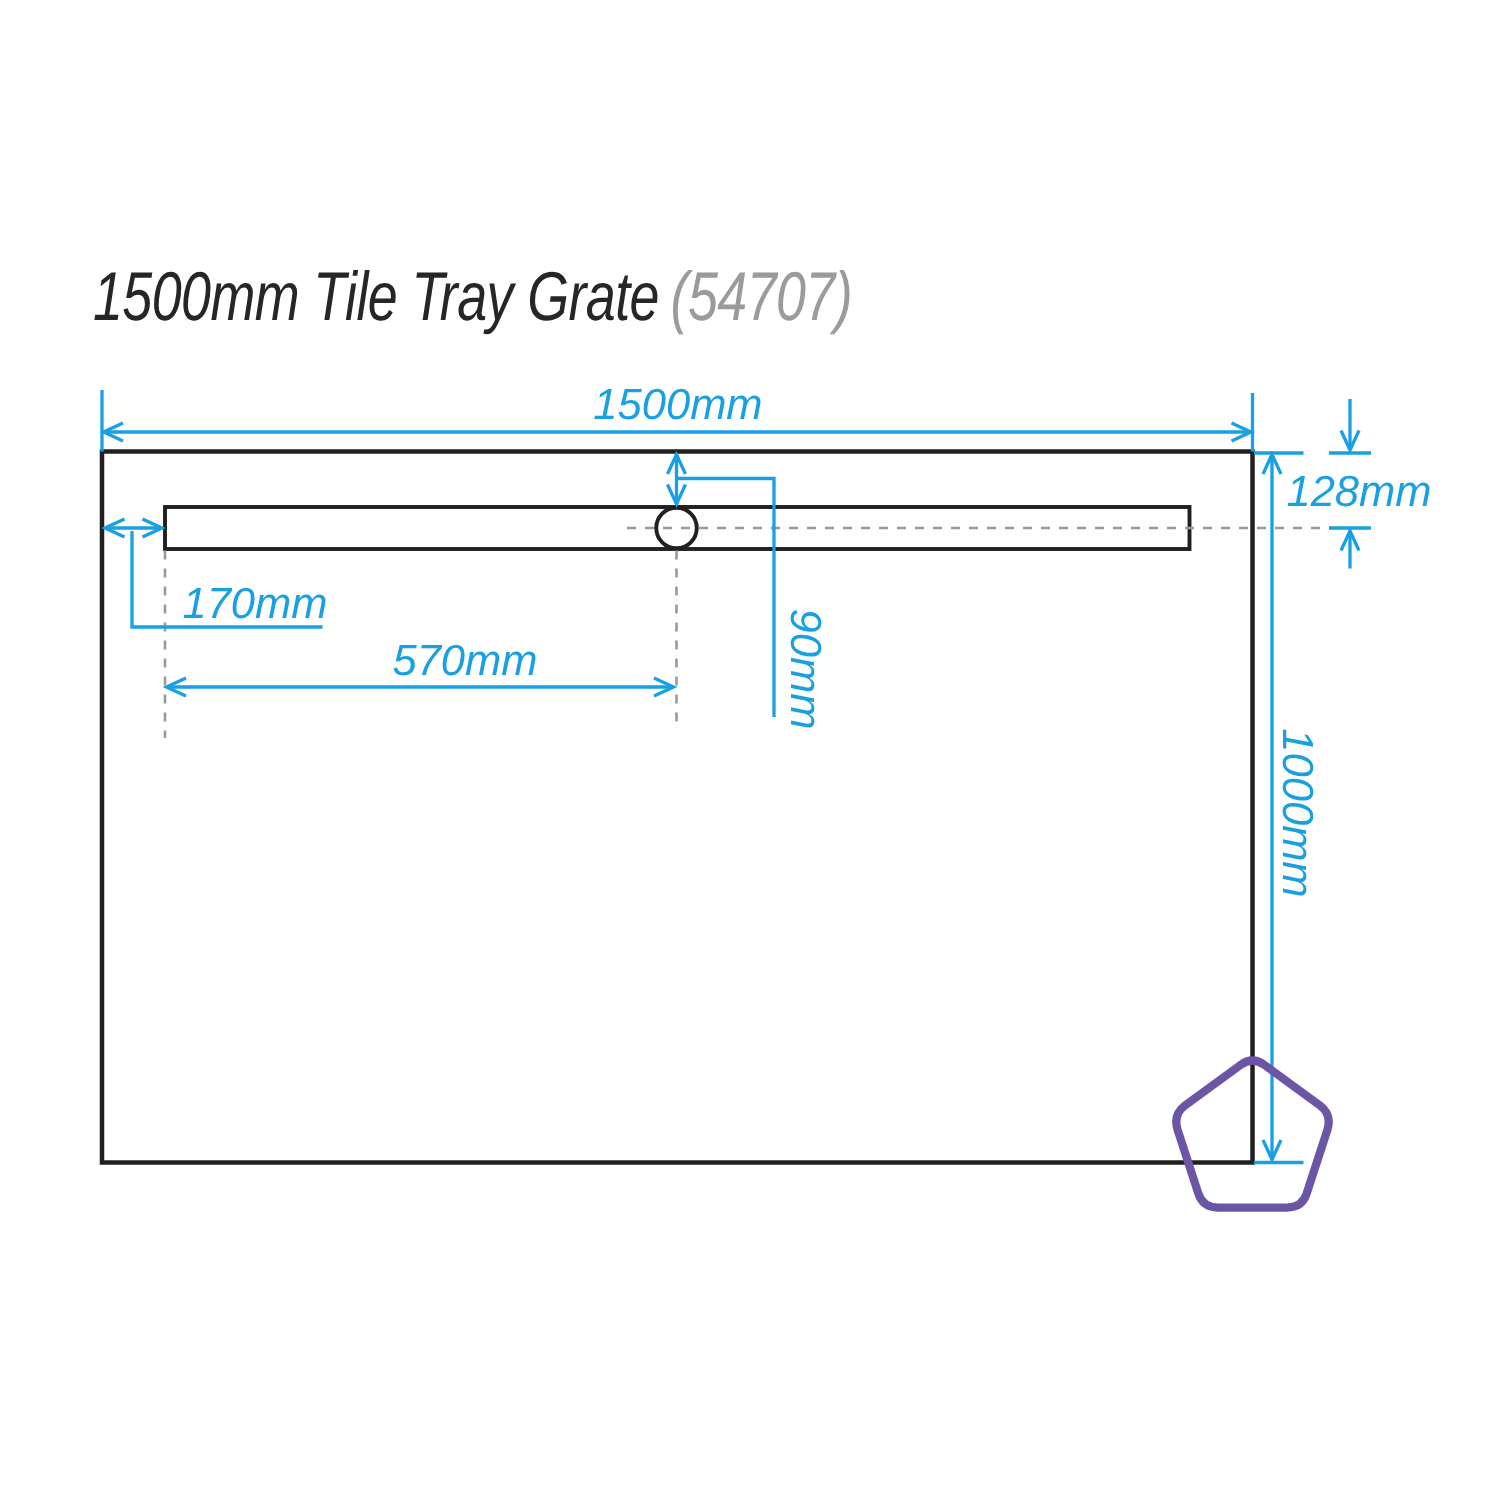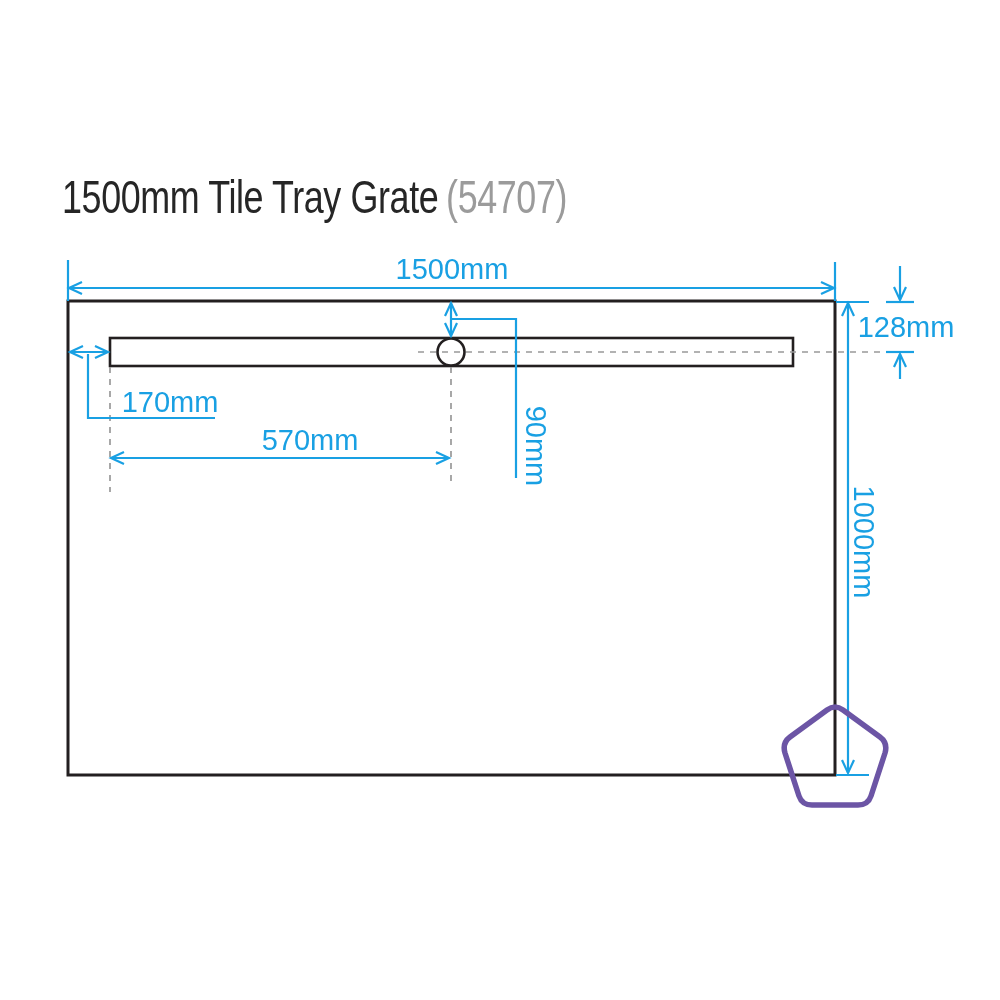--- a/index.html
+++ b/index.html
@@ -10,21 +10,21 @@
     --title_text: #262626;
     --title_code: #9B9B9B;
   }
   * { margin: 0; padding: 0; box-sizing: border-box; }
   html, body { background: #ffffff; }
   body {
     width: 1000px; height: 1000px;
     font-family: "Liberation Sans", sans-serif;
     position: relative; overflow: hidden;
   }
-  .stage { position: absolute; inset: 0; width: 1000px; height: 1000px; }
+  .stage { position: absolute; inset: 0; width: 1000px; height: 1000px; font-style: italic; }
   .title {
     position: absolute; left: 62px; top: 174px;
     font-size: 46px; line-height: 1.0;
     letter-spacing: -0.5px; white-space: nowrap;
     color: var(--title_text);
     transform: scaleX(0.78); transform-origin: left center;
   }
   .title .code { color: var(--title_code); margin-left: 10px; font-weight: 400; }
   svg.diagram { position: absolute; left: 0; top: 0; }
   .solid { stroke: var(--line); fill: #ffffff; }

